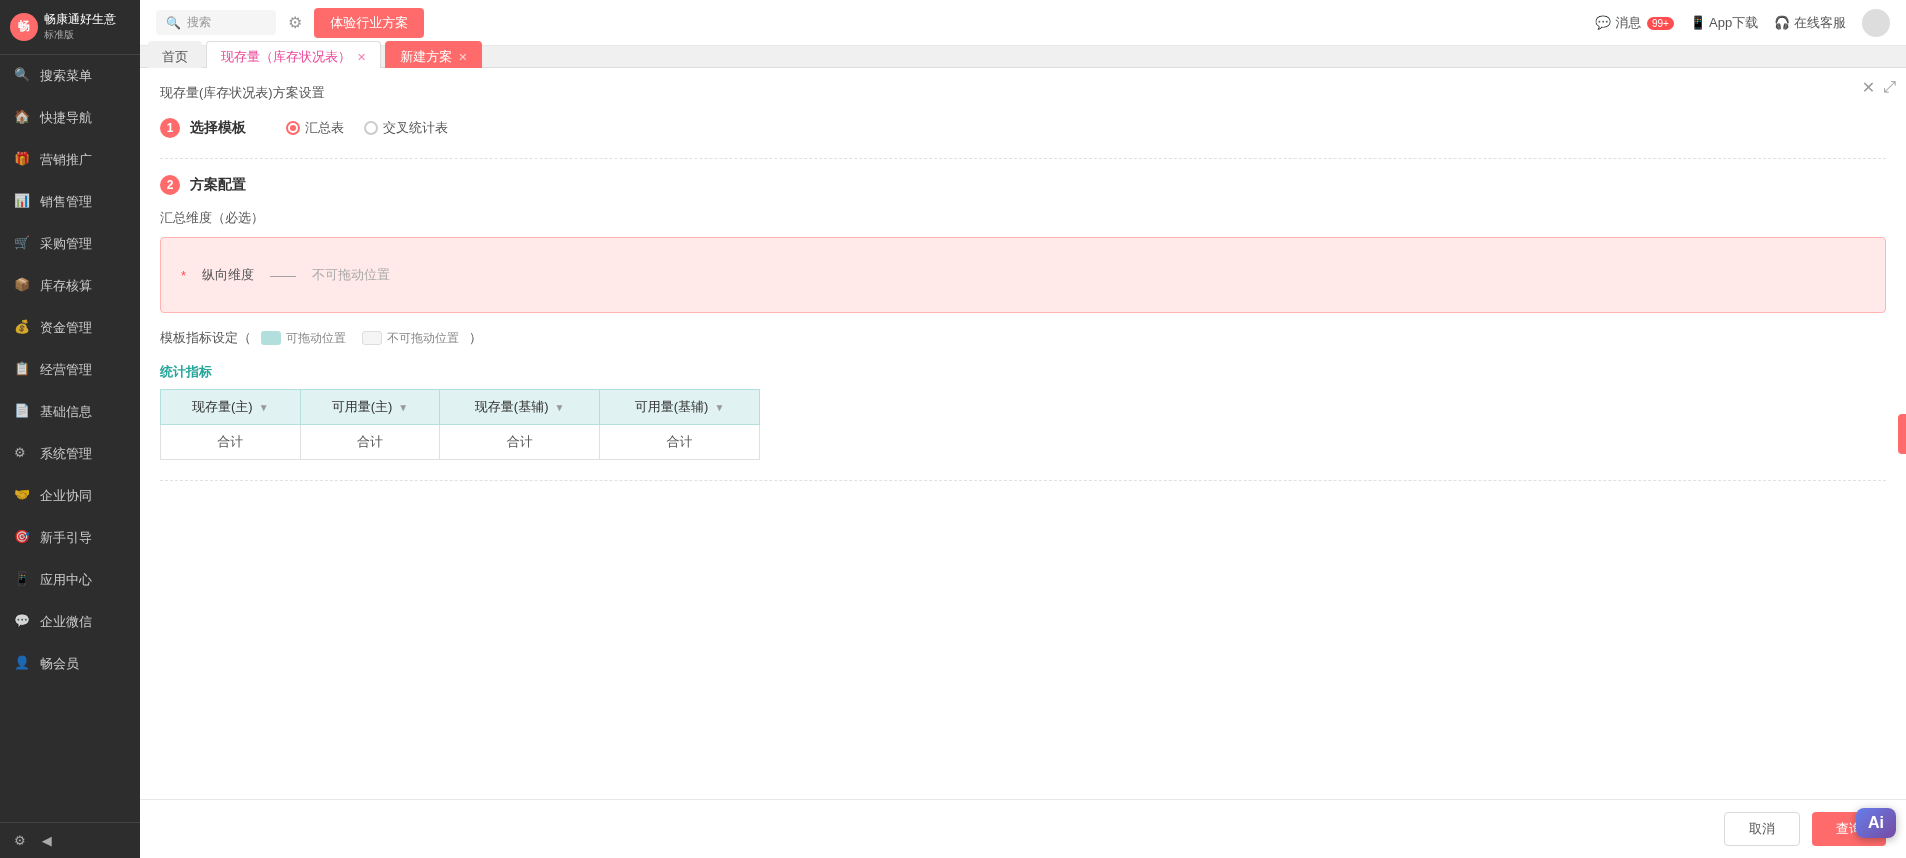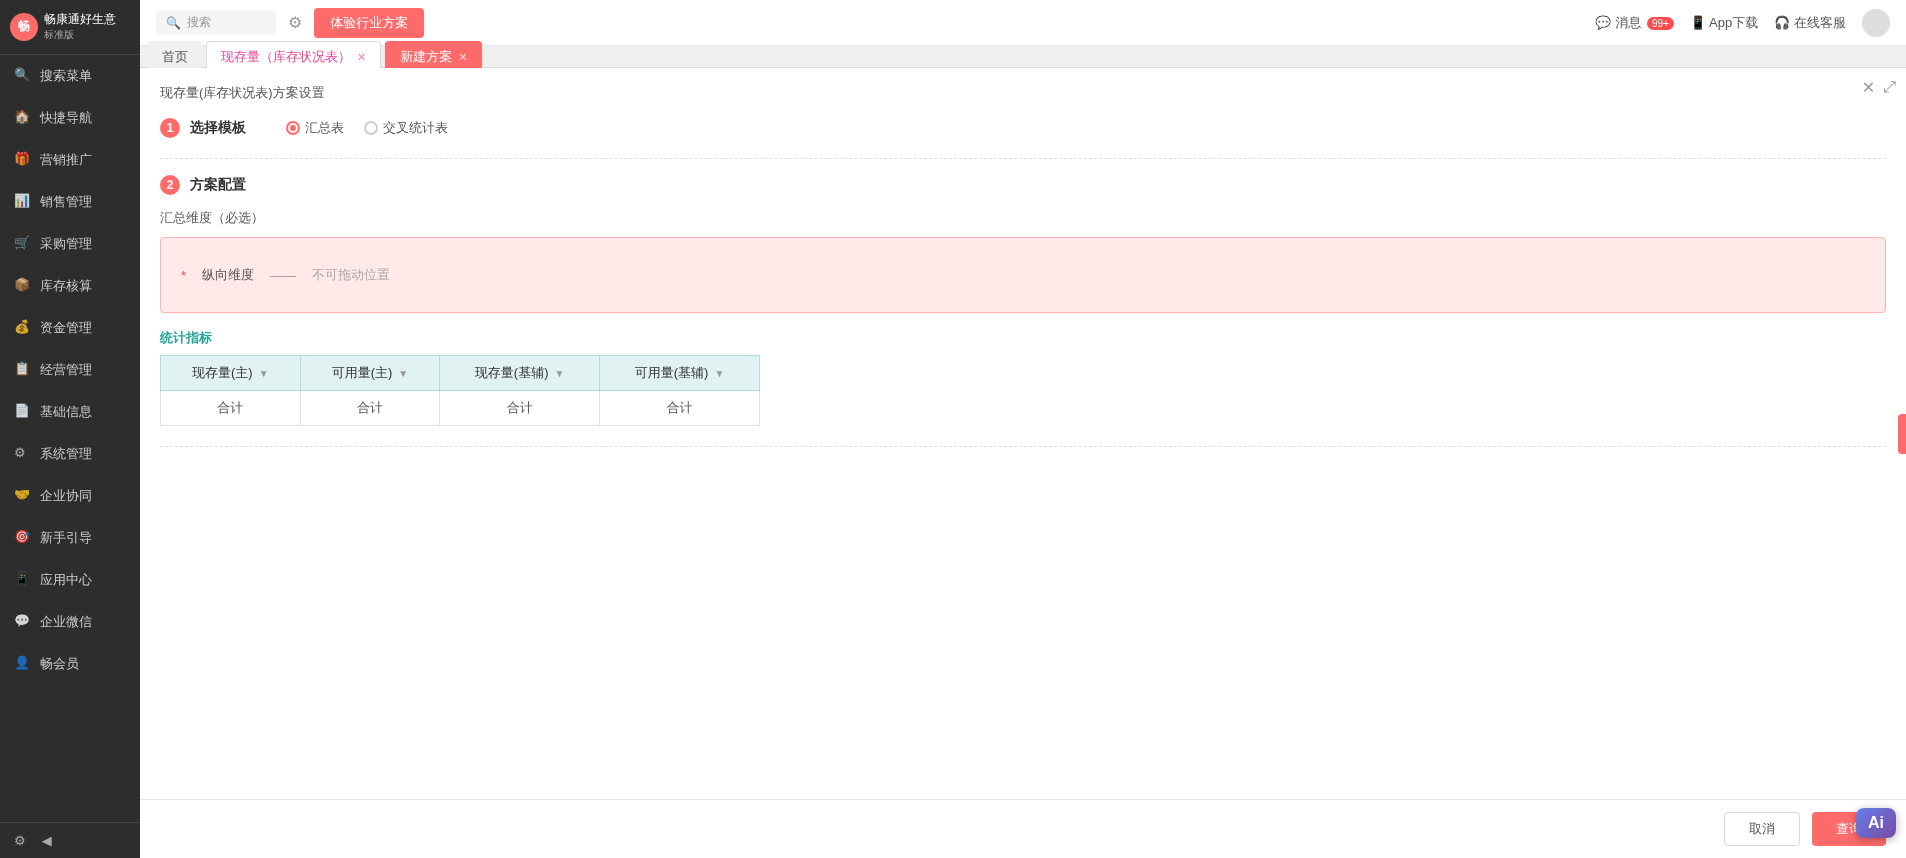--- a/index.html
+++ b/index.html
@@ -400,20 +400,36 @@
         </div>
 
         <div class="dimension-label">汇总维度（必选）</div>
         <div class="dimension-box">
           <span class="dimension-required">*</span>
           <span class="dimension-name">纵向维度</span>
           <span class="dimension-dash">——</span>
           <span class="dimension-placeholder">不可拖动位置</span>
         </div>
 
+        <div class="indicator-settings">
+          <div class="indicator-label">
+            <span>模板指标设定（</span>
+            <div class="indicator-legend">
+              <div class="legend-item">
+                <div class="legend-box draggable"></div>
+                <span>可拖动位置</span>
+              </div>
+              <div class="legend-item">
+                <div class="legend-box non-draggable"></div>
+                <span>不可拖动位置</span>
+              </div>
+            </div>
+            <span>）</span>
+          </div>
+        </div>
 
         <div class="stat-section">
           <div class="stat-title">统计指标</div>
           <table class="stat-table">
             <thead>
               <tr id="stat-header-row">
 
               <th>
                     <div class="col-header">
                       <span>现存量(主)</span>

